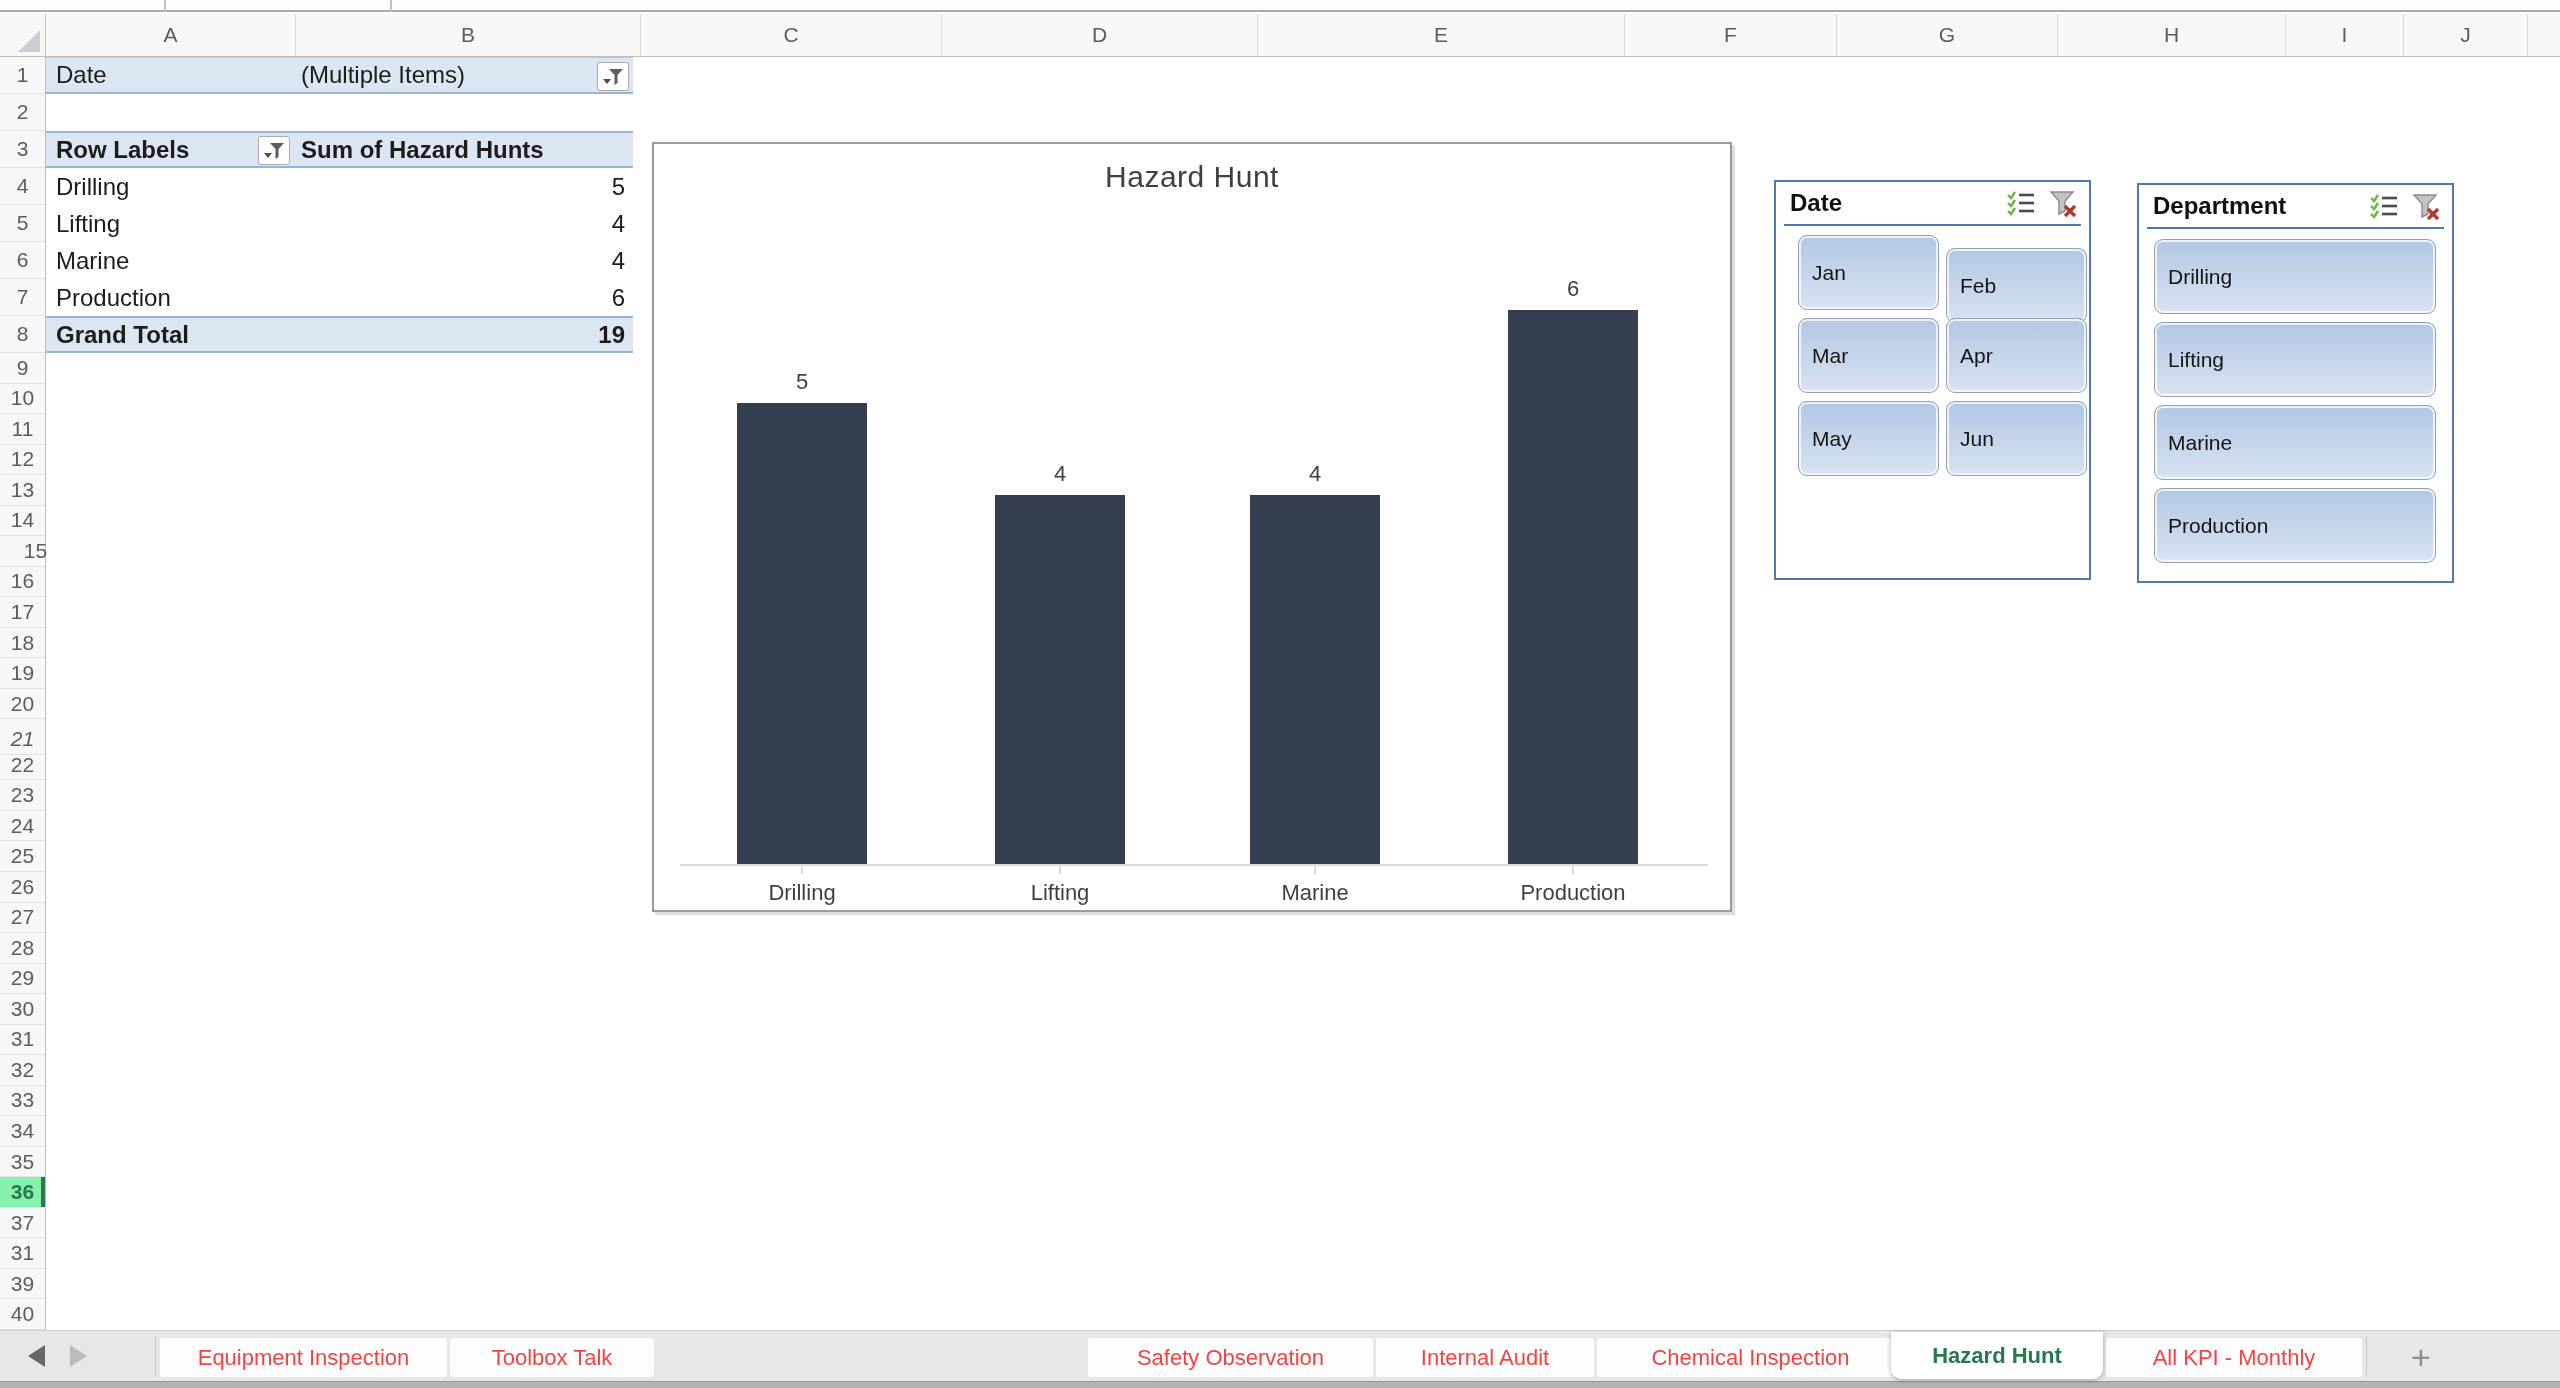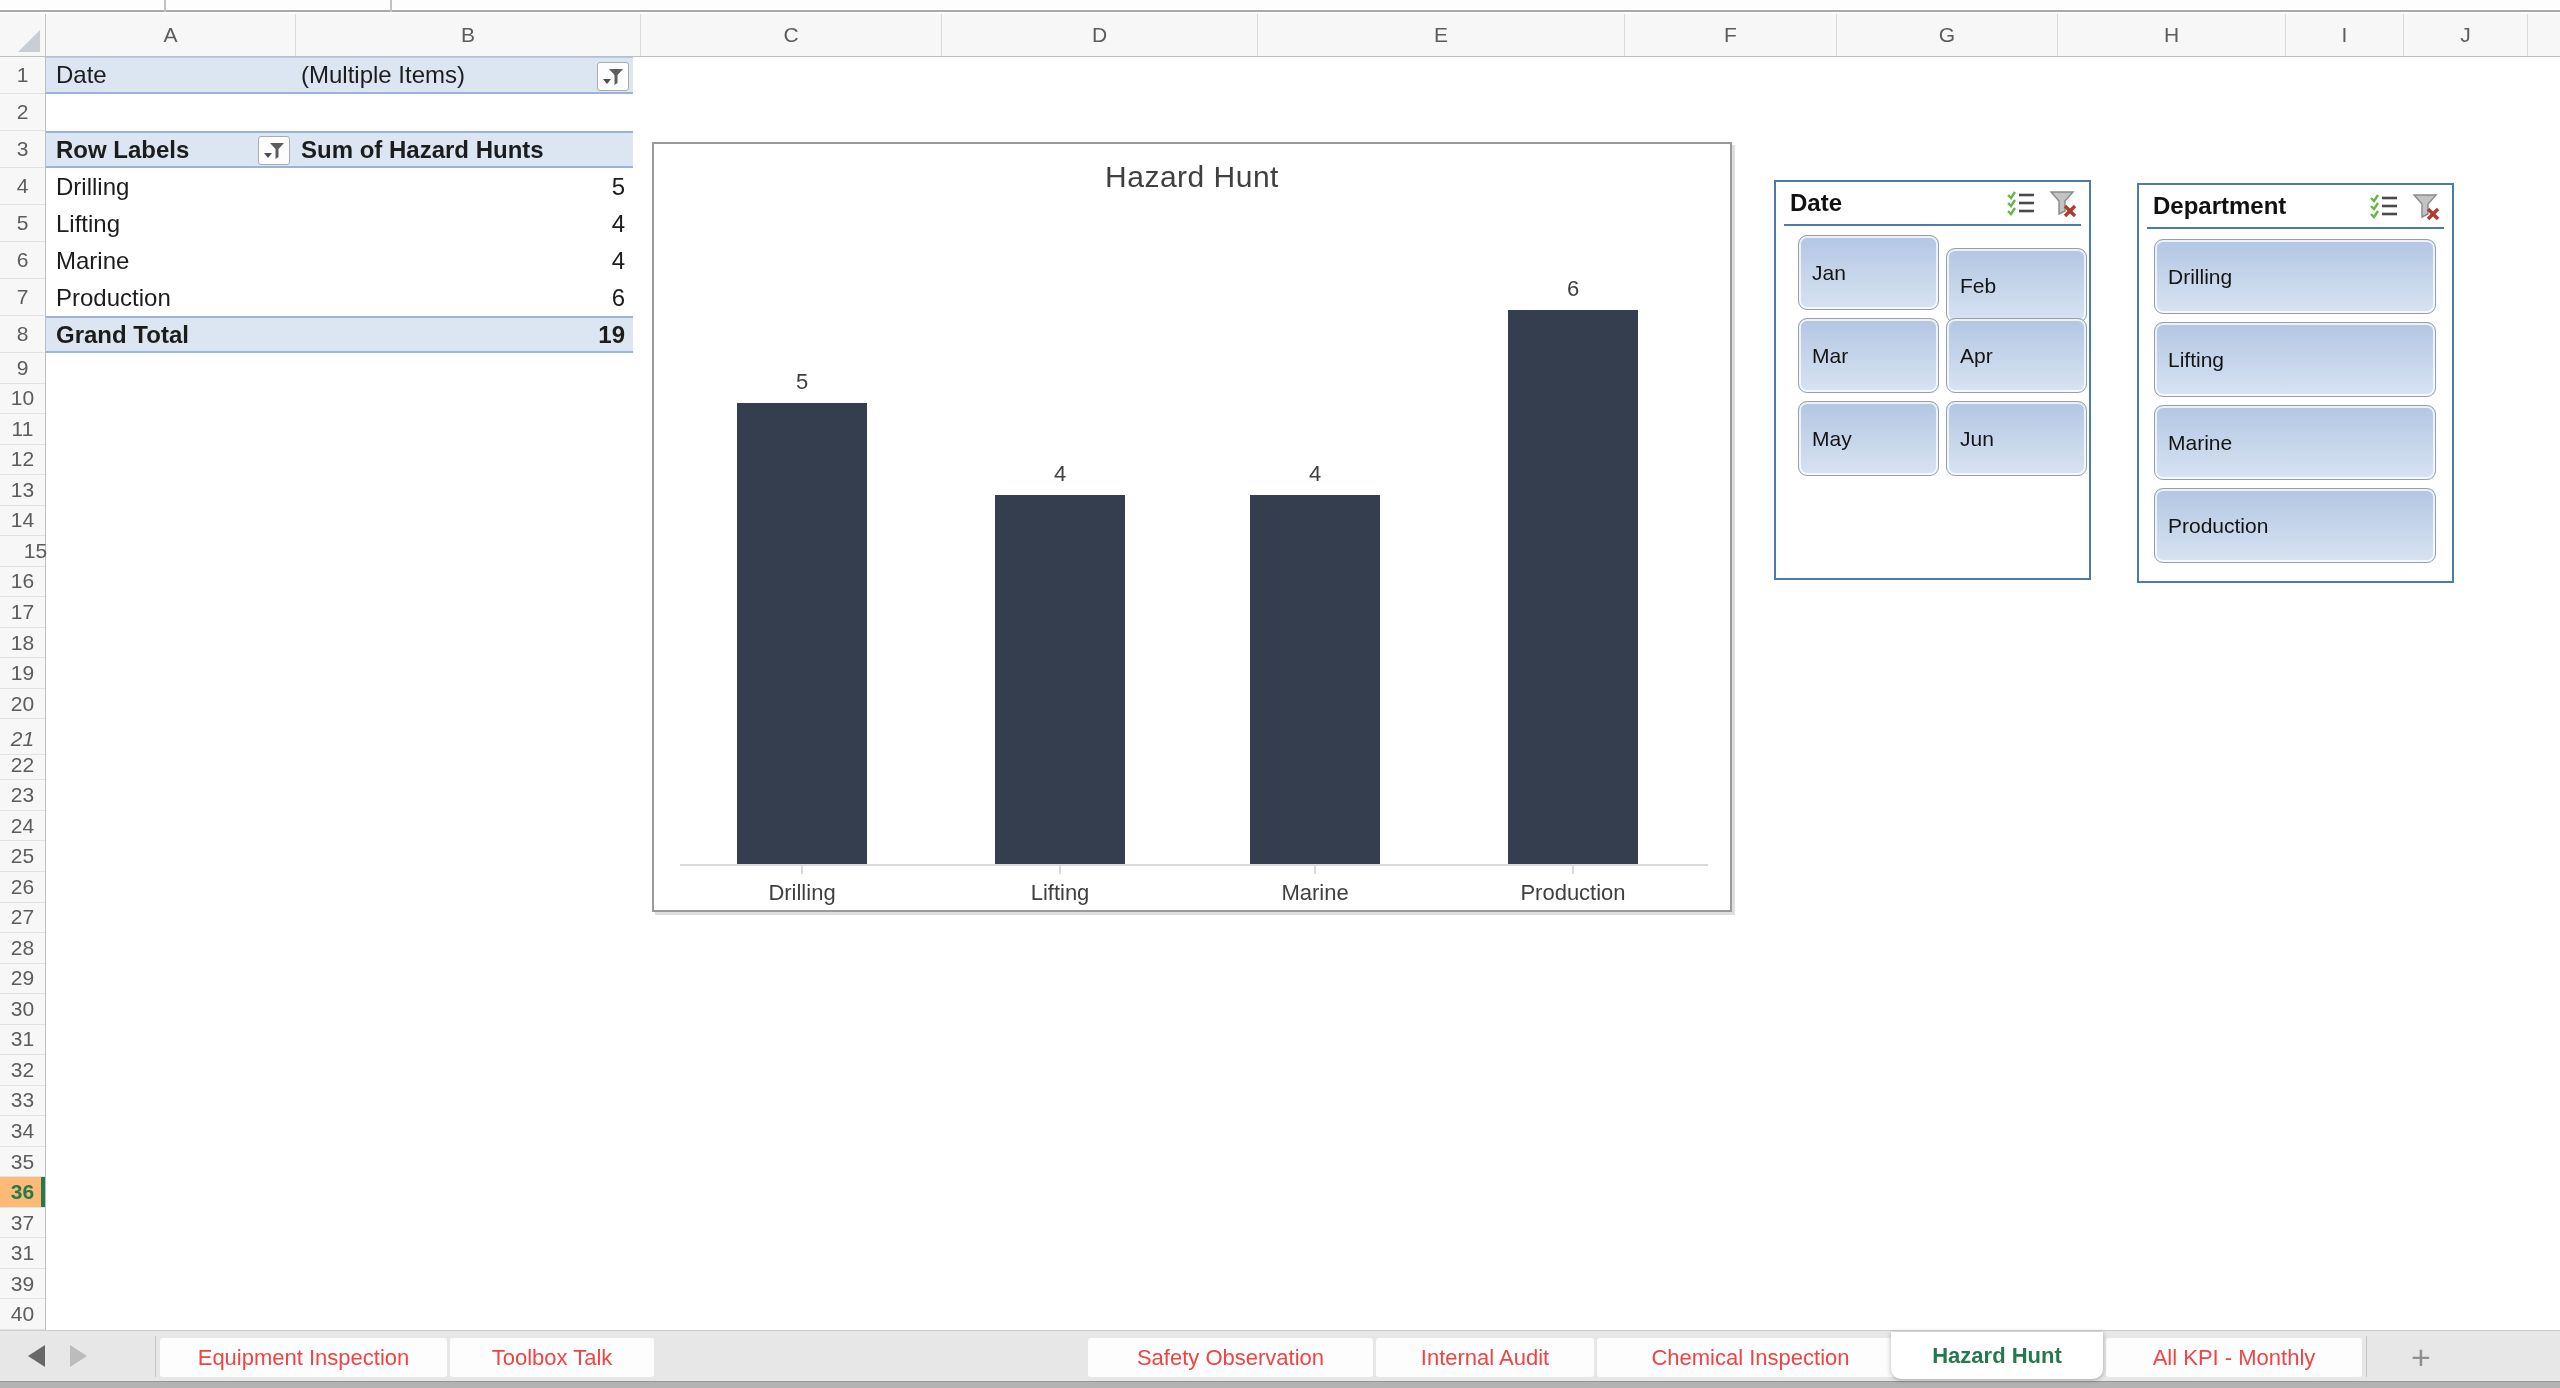--- a/index.html
+++ b/index.html
@@ -14,21 +14,21 @@
   .fx-strip { position:absolute; left:0; top:0; width:2560px; height:12px; background:#fdfdfd; border-bottom:2px solid #ababab; }
   .fx-div { position:absolute; top:0; width:2px; height:12px; background:#c2c2c2; }
   
   .col-headers { position:absolute; left:0; top:14px; width:2560px; height:43px; background:#f7f7f7; border-bottom:1px solid #bdbdbd; }
   .col-cell { position:absolute; top:0; height:42px; border-right:1px solid #dadada; display:flex; align-items:center; justify-content:center; font-size:21px; color:#5c5c5c; }
   .corner-cell { position:absolute; left:0; top:0; width:46px; height:42px; border-right:1px solid #c4c4c4; }
   .corner-tri { position:absolute; right:5px; bottom:4px; width:0; height:0; border-left:22px solid transparent; border-bottom:22px solid #c9ced4; }
   
   .row-headers { position:absolute; left:0; top:57px; width:46px; height:1273px; background:#f7f7f7; border-right:1px solid #bdbdbd; }
   .row-cell { position:absolute; left:0; width:45px; border-bottom:1px solid #e2e2e2; display:flex; align-items:center; justify-content:center; font-size:21px; color:#5c5c5c; }
-  .row-cell.active { color:#26794e; font-weight:bold; background:#fdba74; }
+  .row-cell.active { color:#26794e; font-weight:bold; background:#86efac; }
   .row-cell.active::after { content:""; position:absolute; right:0; top:0; bottom:0; width:4px; background:#26794e; }
   
   .prow { position:absolute; left:46px; width:587px; height:37px; font-size:24px; display:block; }
   .prow .lbl { position:absolute; left:10px; top:0; height:100%; display:flex; align-items:center; }
   .prow .val-b { position:absolute; left:255px; top:0; height:100%; display:flex; align-items:center; }
   .prow .num { position:absolute; right:8px; top:0; height:100%; display:flex; align-items:center; }
   .pfill { background:#dce6f2; }
   .bt { border-top:2px solid #9ab4d8; } .bb { border-bottom:2px solid #9ab4d8; }
   .bold { font-weight:bold; }
   .filter-btn { position:absolute; top:4px; width:32px; height:29px; background:#fdfdfd; border:1px solid #ababab; border-radius:3px; display:flex; align-items:center; justify-content:center; }

